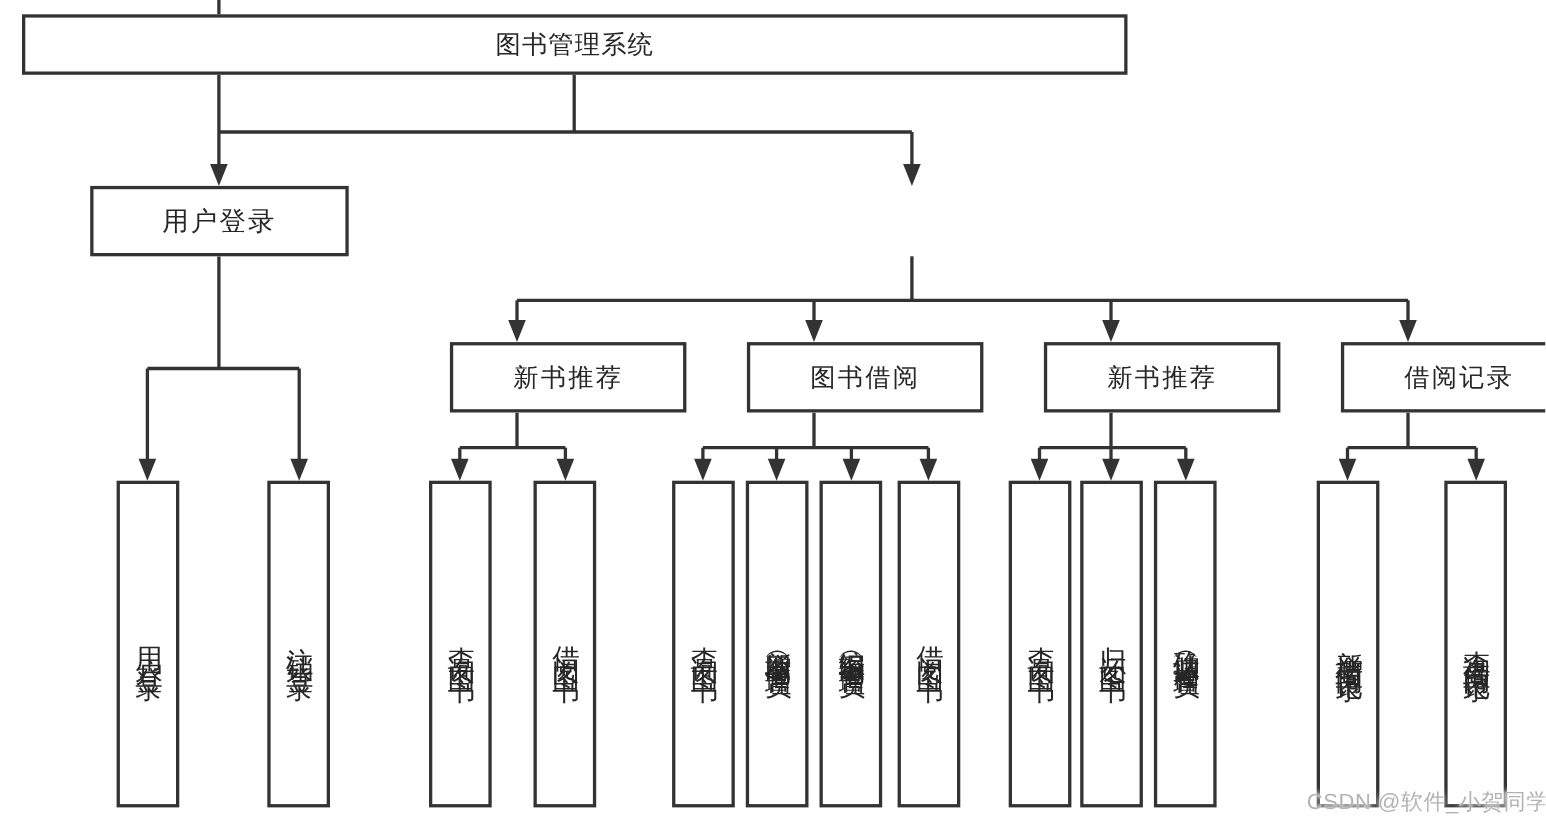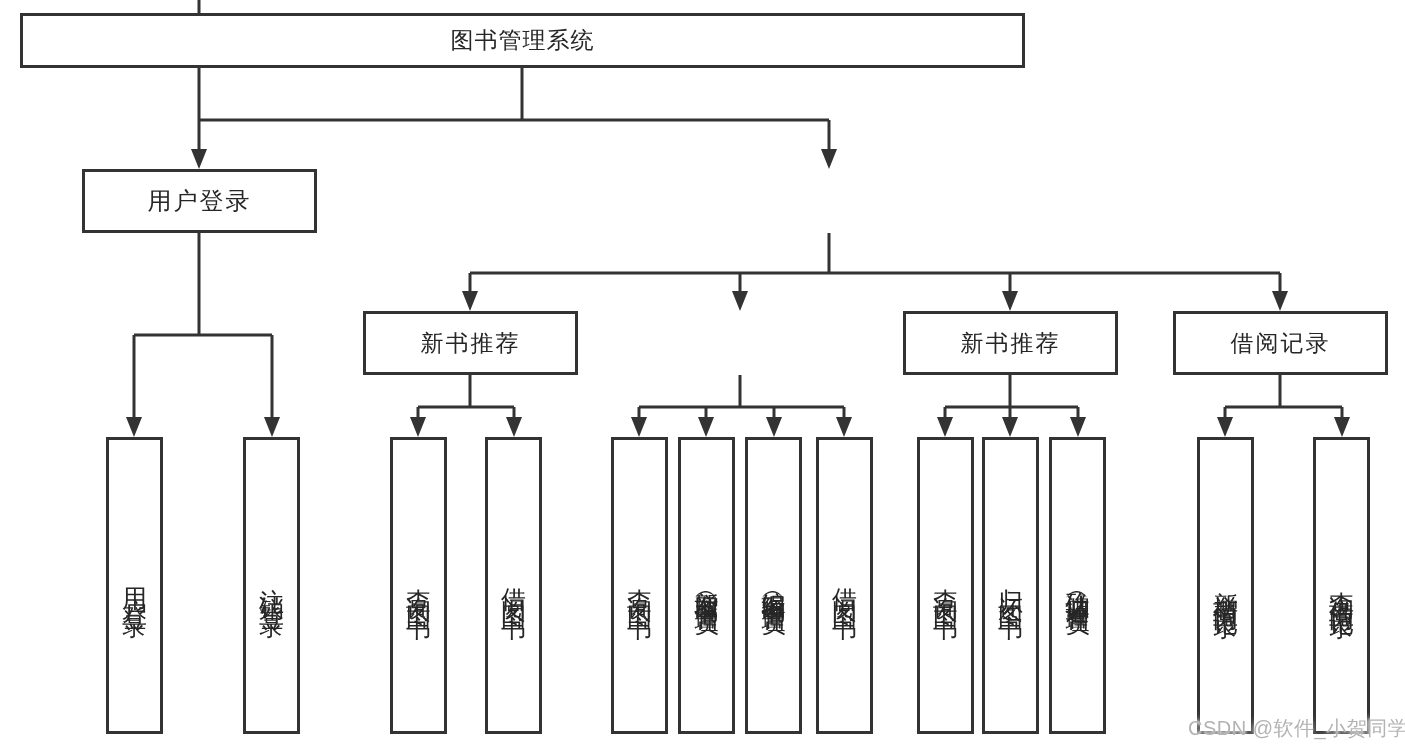--- a/index.html
+++ b/index.html
@@ -28,21 +28,21 @@
     z-index: 2;
     text-align: center;
   }
   .root-box {
     left: 20px; top: 13px; width: 1005px; height: 55px;
     font-size: 23px; letter-spacing: 1px;
   }
   .l2-box { top: 169px; width: 235px; height: 64px; font-size: 24px; letter-spacing: 2px; }
   .l2-user { left: 82px; }
   .l2-mgmt { left: 712px; }
-  .l3-box { top: 311px; width: 215px; height: 64px; font-size: 23px; letter-spacing: 2px; }
+  .l3-box { top: 311px; width: 215px; height: 64px; font-size: 23px; letter-spacing: 2px; margin-left: 46px; }
   .l3-a { left: 363px; }
   .l3-b { left: 633px; }
   .l3-c { left: 903px; }
   .l3-d { left: 1173px; }
   .leaf {
     top: 437px; width: 57px; height: 297px;
     border-width: 3px;
     writing-mode: vertical-rl;
     font-size: 25px;
     line-height: 1;
@@ -168,20 +168,21 @@
       <path d="M1217,417 L1233,417 L1225,437 Z"></path>
       <path d="M1334,417 L1350,417 L1342,437 Z"></path>
     </g>
   </svg>
 
   <div class="box root-box">图书管理系统</div>
 
   <div class="box l2-box l2-user">用户登录</div>
 
   <div class="box l3-box l3-a">新书推荐</div>
+  <div class="box l3-box l3-b">图书借阅</div>
   <div class="box l3-box l3-c">新书推荐</div>
   <div class="box l3-box l3-d">借阅记录</div>
 
   <div class="box leaf ls4 leaf-1">用户登录</div>
   <div class="box leaf ls4 leaf-2">注销登录</div>
 
   <div class="box leaf ls4 leaf-3">查询图书</div>
   <div class="box leaf ls4 leaf-4">借阅图书</div>
 
   <div class="box leaf ls4 leaf-5">查询图书</div>

